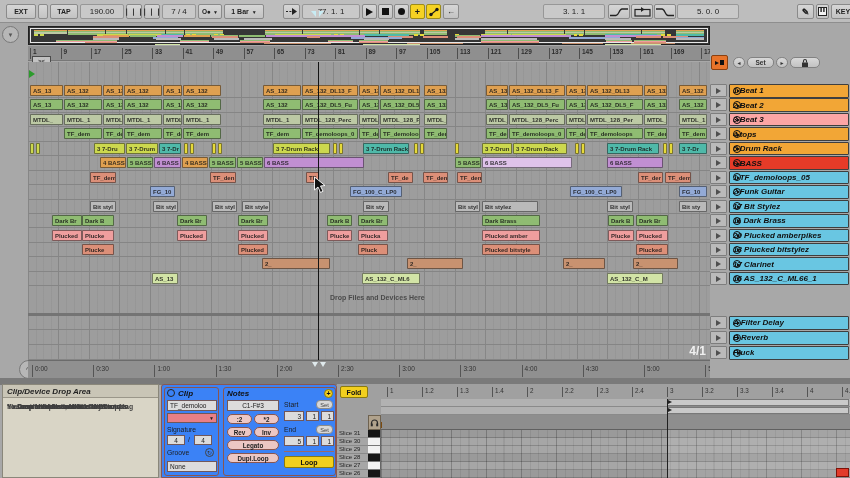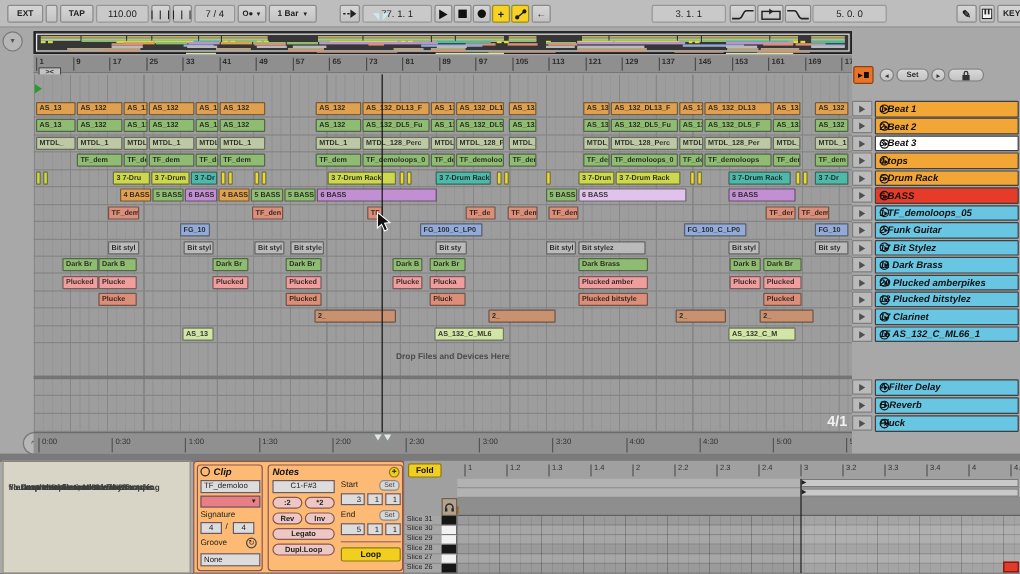--- a/index.html
+++ b/index.html
@@ -54,21 +54,21 @@
   .railcirc{border-radius:50%;background:#b7b7b7;border:1px solid #787878;color:#555;display:flex;align-items:center;justify-content:center;}
   
   #bottom-band{left:0;top:378px;width:850px;height:7px;background:#7a7a7a;}
   #info-box{left:2px;top:384px;width:157px;height:94px;background:#d9d5c6;border:1px solid #8a877a;}
   #info-title{left:0;top:0;width:100%;height:13px;background:#c9c5b6;border-bottom:1px solid #9a9689;
               font-size:8px;font-weight:bold;font-style:italic;color:#222;padding:2px 4px;}
   .iline{position:static;display:block;font-size:6.8px;font-weight:bold;color:#3f3f3f;line-height:1.55;}
   .b1{margin-left:6px;}.b1:before{content:"▪ ";}
   .b2{margin-left:13px;}
   #info-body{left:0;top:14px;width:100%;padding:3px 4px;}
-  #clip-panel{left:161px;top:384px;width:176px;height:94px;background:#fdba74;border:1px solid #8a5650;border-radius:3px 3px 0 0;}
+  #clip-panel{left:161px;top:384px;width:176px;height:94px;background:#3b82f6;border:1px solid #8a5650;border-radius:3px 3px 0 0;}
   .pbox{border:1px solid #8a5650;border-radius:3px;}
   .ptitle{font-size:8px;font-weight:bold;font-style:italic;color:#111;}
   .pfield{background:#dcdcdc;border:1px solid #70575a;font-size:6.5px;color:#1a1a1a;display:flex;align-items:center;overflow:hidden;}
   .ppill{border-radius:5px;background:#ecc7c4;border:1px solid #8a5650;font-size:6.3px;font-weight:bold;color:#222;
          display:flex;align-items:center;justify-content:center;}
   .plabel{font-size:6.8px;color:#1d1d1d;}
   .setpill{width:17px;height:9px;border-radius:4px;background:#d7d7d7;border:1px solid #8a8a8a;font-size:5.8px;color:#444;
            display:flex;align-items:center;justify-content:center;}
   #loop-btn{background:#f2cf1e;border:1px solid #8a7a10;font-size:7px;font-weight:bold;color:#111;
             display:flex;align-items:center;justify-content:center;border-radius:2px;}
@@ -94,21 +94,21 @@
 </style>
 </head>
 <body>
 
 <div id="root">
 
   <div id="toolbar">
     <div class="tbtn" style="left:6px;width:30px;">EXT</div>
     <div class="tbtn" style="left:38px;width:10px;"></div>
     <div class="tbtn" style="left:50px;width:28px;">TAP</div>
-    <div class="tdisp" style="left:80px;width:44px;">110.00</div>
+    <div class="tdisp" style="left:80px;width:44px;">190.00</div>
     <div class="tbtn" style="left:126px;width:16px;letter-spacing:1px;">❘❘❘</div>
     <div class="tbtn" style="left:144px;width:16px;letter-spacing:1px;">❘❘❘</div>
     <div class="tdisp" style="left:162px;width:34px;">7 / 4</div>
     <div class="tbtn" style="left:198px;width:24px;gap:2px;">
       <span style="position:static;font-size:6.5px;">O●</span>
       <span style="position:static;font-size:5px;">▼</span>
     </div>
     <div class="tbtn" style="left:224px;width:40px;gap:3px;">
       <span style="position:static;">1 Bar</span>
       <span style="position:static;font-size:5px;">▼</span>
@@ -870,21 +870,21 @@
       <div class="tribox" style="top: 36.45px;">
         <div class="tri"></div>
       </div>
       <div class="hname" style="top: 36.45px; background: rgb(242, 166, 54);">
         <div class="hicon"></div>
         <div class="htext">2 Beat 2</div>
       </div>
       <div class="tribox" style="top: 50.9px;">
         <div class="tri"></div>
       </div>
-      <div class="hname" style="top: 50.9px; background: #ffffff;">
+      <div class="hname" style="top: 50.9px; background: #fca5a5;">
         <div class="hicon"></div>
         <div class="htext">3 Beat 3</div>
       </div>
       <div class="tribox" style="top: 65.35px;">
         <div class="tri"></div>
       </div>
       <div class="hname" style="top: 65.35px; background: rgb(242, 166, 54);">
         <div class="hicon"></div>
         <div class="htext">4 tops</div>
       </div>
@@ -986,20 +986,21 @@
   <div class="selmark" style="left:319px;border-top:6px solid #c8ecf4;border-right:5px solid transparent;"></div>
   <div id="cursor">
     <svg width="13" height="19">
         <path d="M1.5,1 L1.5,14 L5,11 L7.5,16.5 L10,15.2 L7.5,10 L12,9.5 Z" fill="#111" stroke="#fff" stroke-width="0.9"></path>
       </svg>
   </div>
 
   <div id="bottom-band"></div>
 
   <div id="info-box">
+    <div id="info-title">Clip/Device Drop Area</div>
     <div id="info-body">
       <span class="iline">You can create new tracks by dropping</span>
       <span class="iline">files and devices into this area:</span>
       <span class="iline b1">Drop MIDI files, MIDI effects and</span>
       <span class="iline b2">instruments to create MIDI tracks.</span>
       <span class="iline b1">Drop samples and audio effects to</span>
       <span class="iline b2">create audio tracks.</span>
     </div>
   </div>
 

